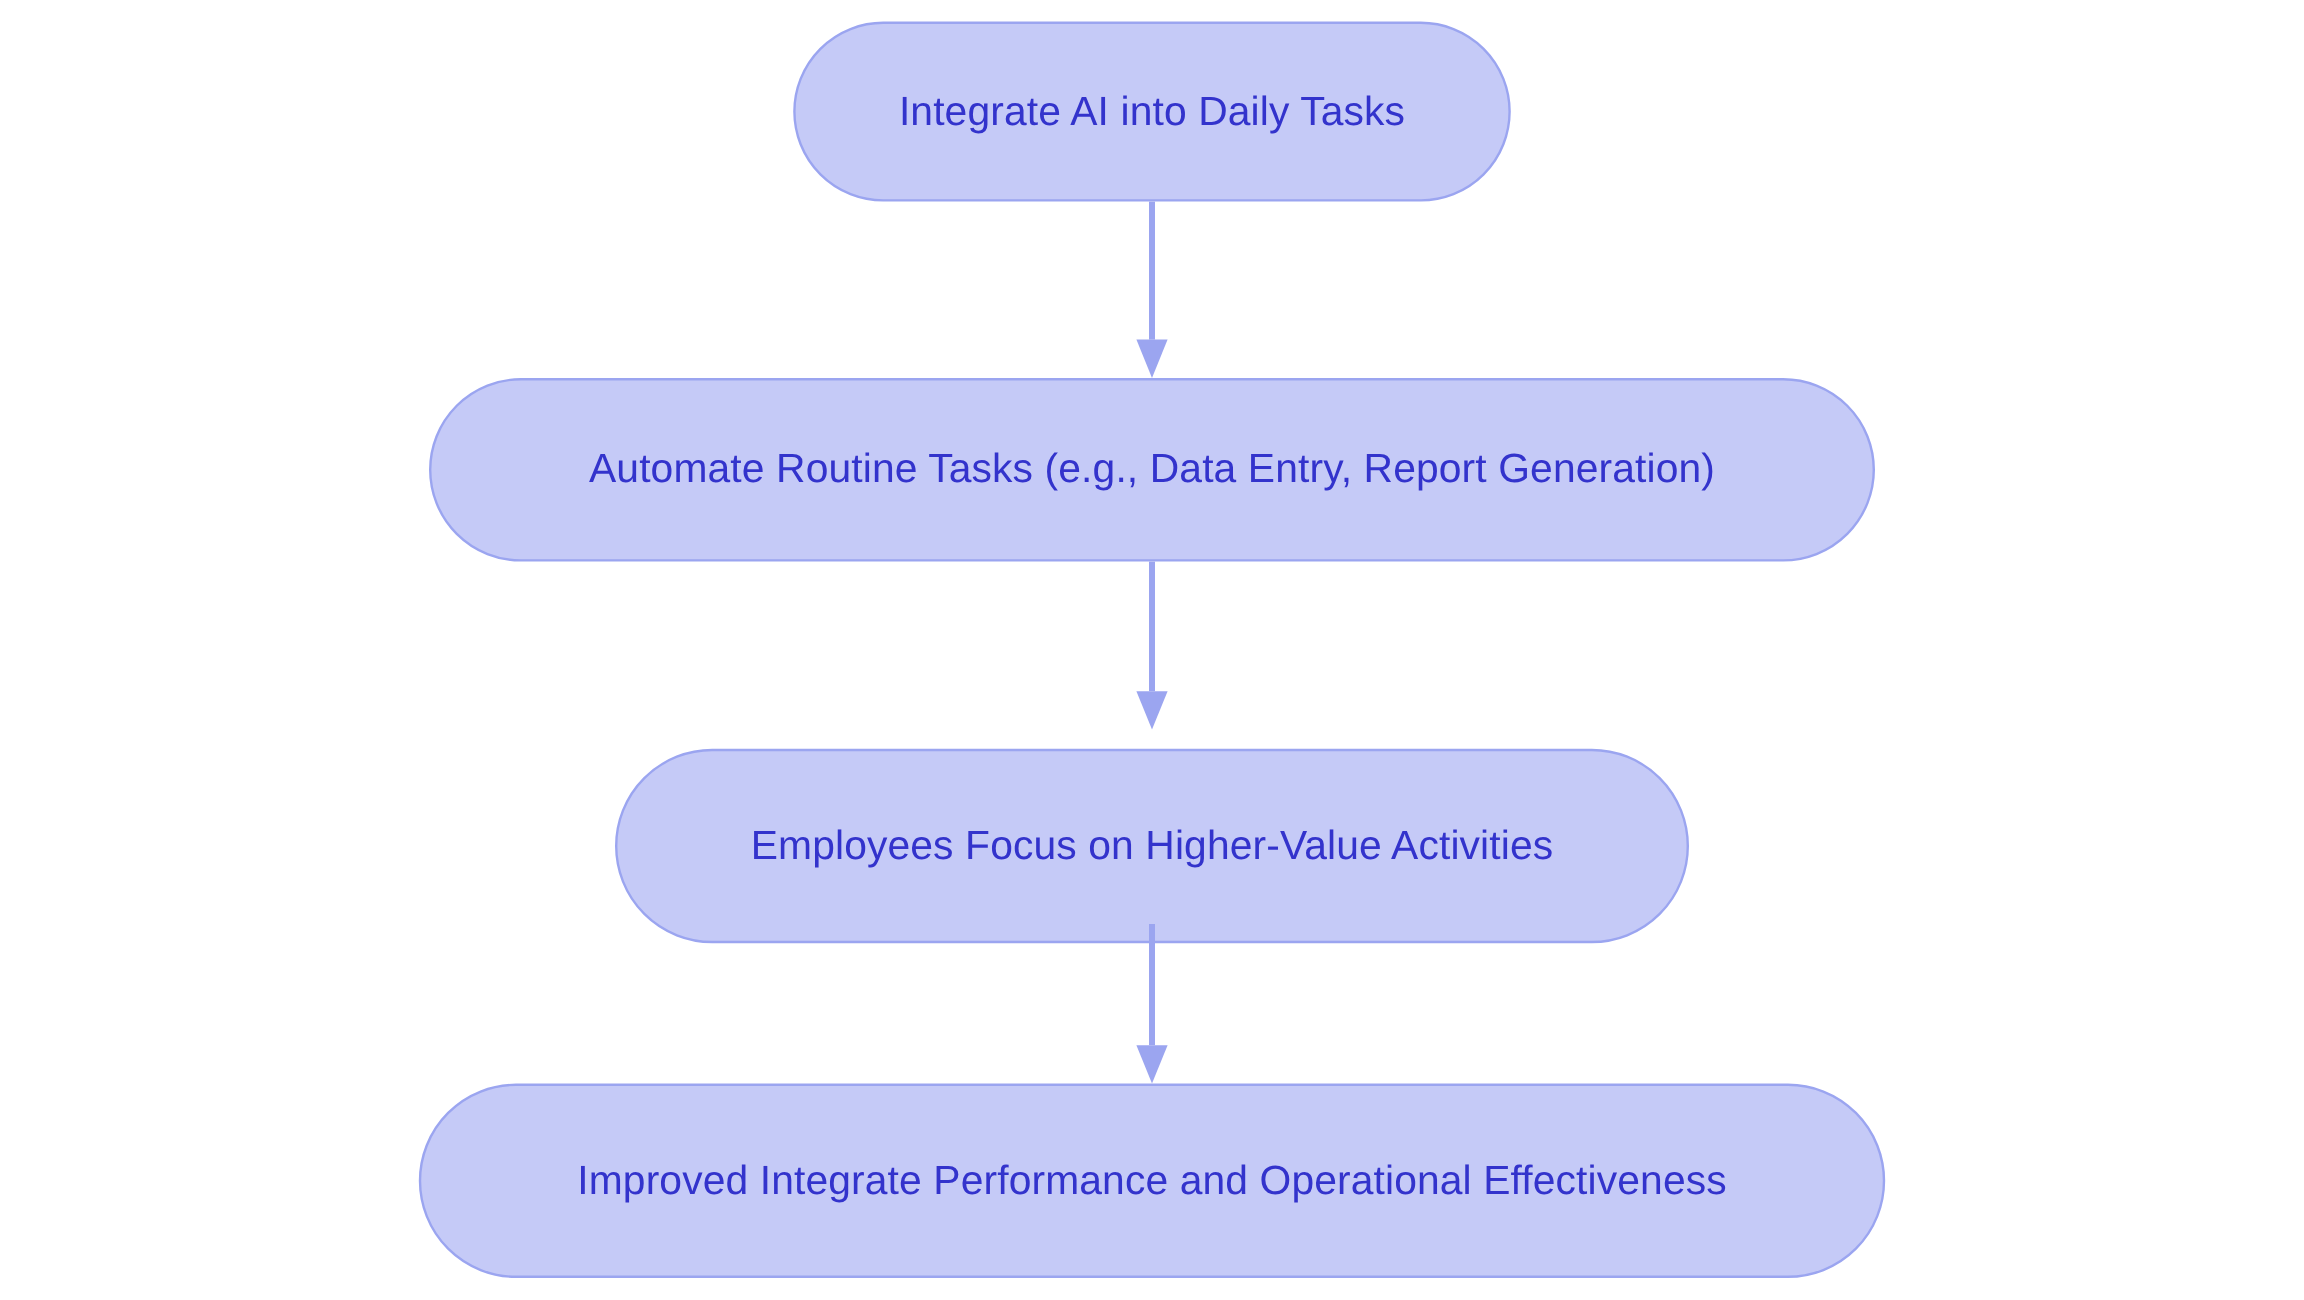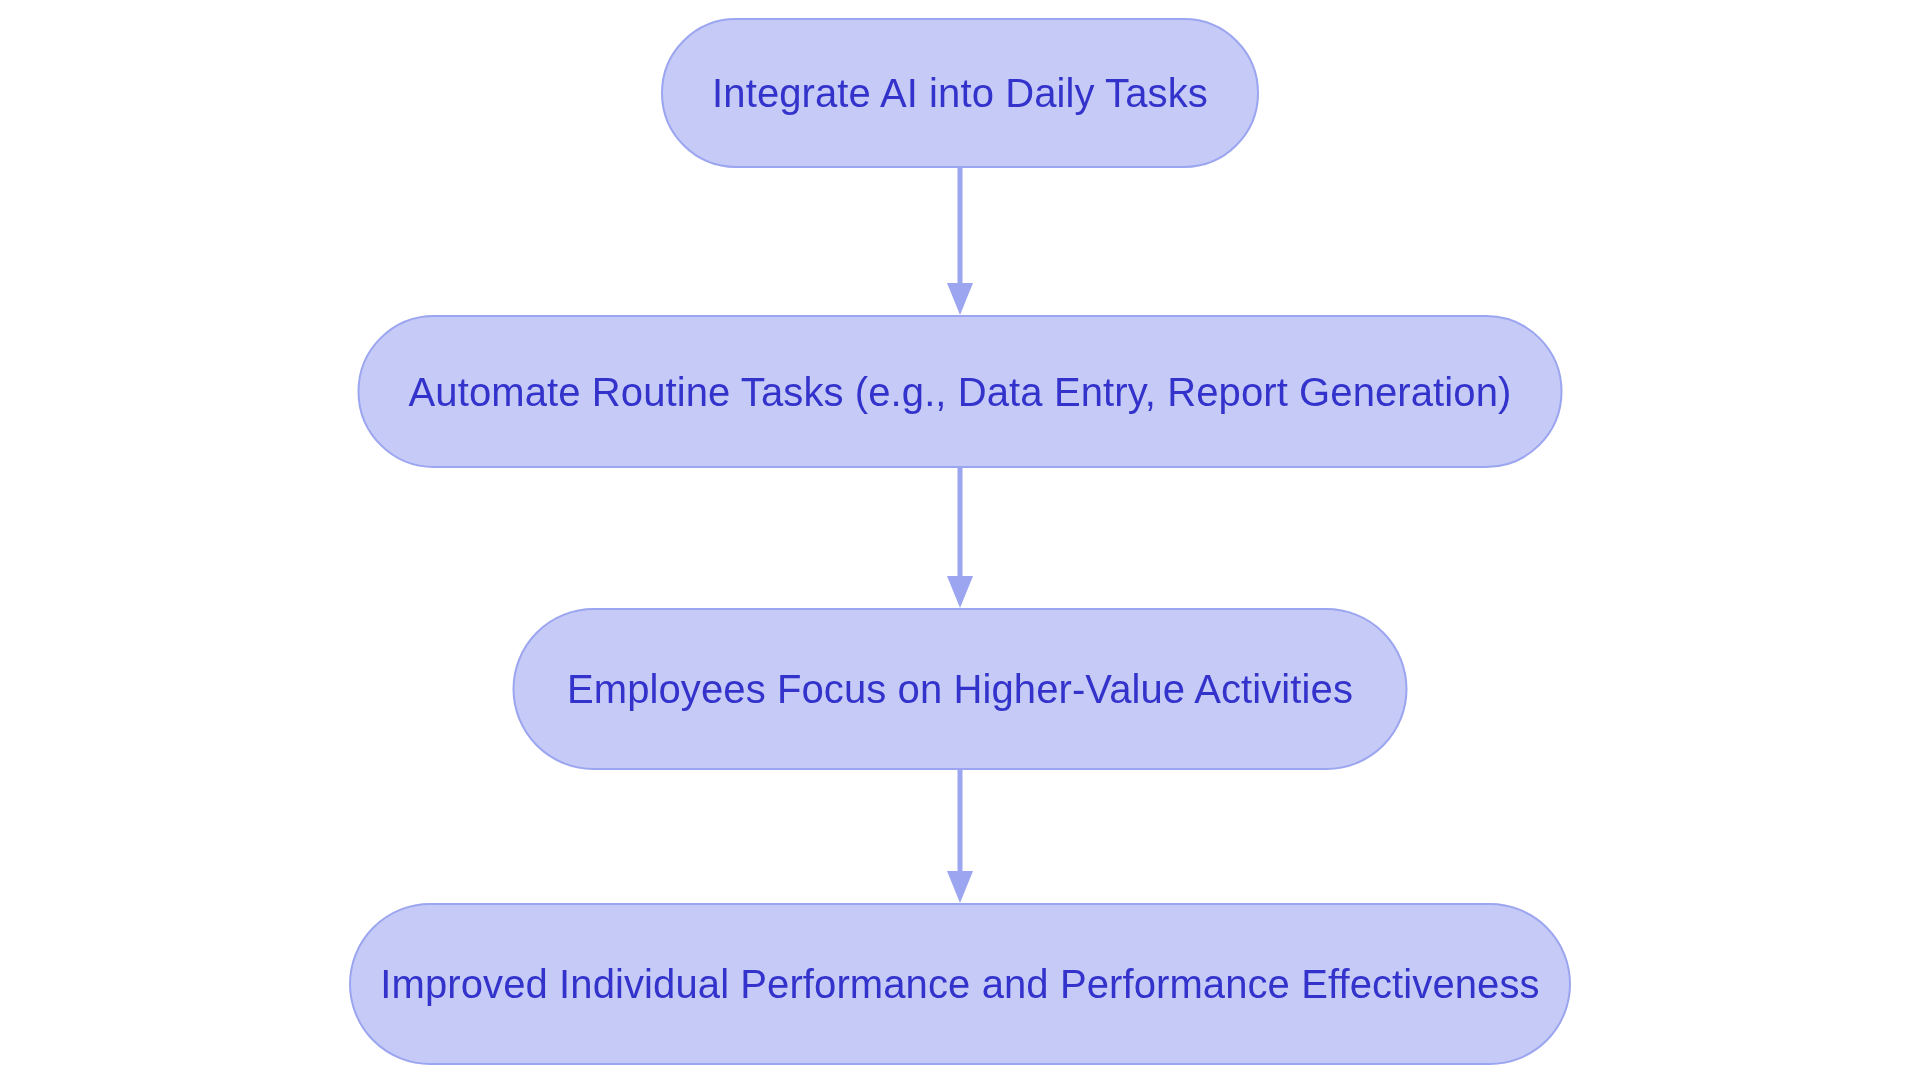--- a/index.html
+++ b/index.html
@@ -30,32 +30,32 @@
     align-items: center;
     justify-content: center;
     background: #c5caf7;
     border: 2px solid #9ba5f0;
     border-radius: 999px;
     left: 50%;
     transform: translateX(-50%);
   }
   .node-label {
     color: #3333cc;
-    font-size: 40px;
+    font-size: 34px;
     font-weight: 400;
     line-height: 1.2;
     letter-spacing: 0.1px;
     white-space: nowrap;
     text-align: center;
     padding: 0 34px;
   }
 
   #node-1 { top: 18px;  width: 598px;  height: 150px; }
   #node-2 { top: 315px; width: 1205px; height: 153px; justify-content: center; }
-  #node-3 { top: 608px; width: 895px;  height: 162px; }
+  #node-3 { top: 624px; width: 895px;  height: 162px; }
   #node-4 { top: 903px; width: 1222px; height: 162px; }
 
   
   .arrow {
     position: absolute;
     left: 50%;
     transform: translateX(-50%);
     width: 26px;
   }
   .arrow-stem {
@@ -113,16 +113,16 @@
   <div class="node" id="node-3">
     <span class="node-label">Employees Focus on Higher-Value Activities</span>
   </div>
 
   <div class="arrow" id="arrow-3">
     <div class="arrow-stem"></div>
     <div class="arrow-head"></div>
   </div>
 
   <div class="node" id="node-4">
-    <span class="node-label">Improved Individual Performance and Performance Effectiveness</span>
+    <span class="node-label">Improved Integrate Performance and Operational Effectiveness</span>
   </div>
 
 </div>
 
 </body></html>

